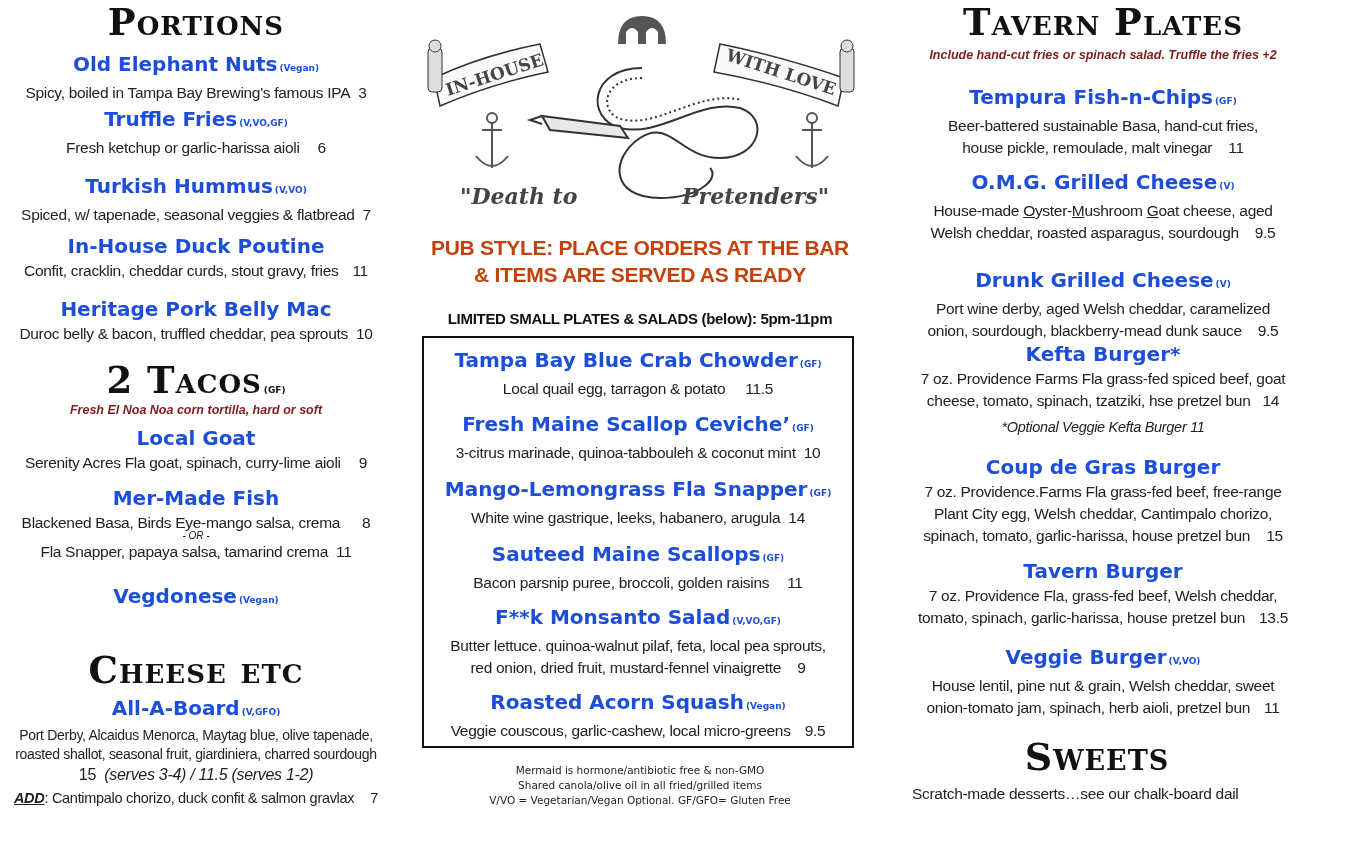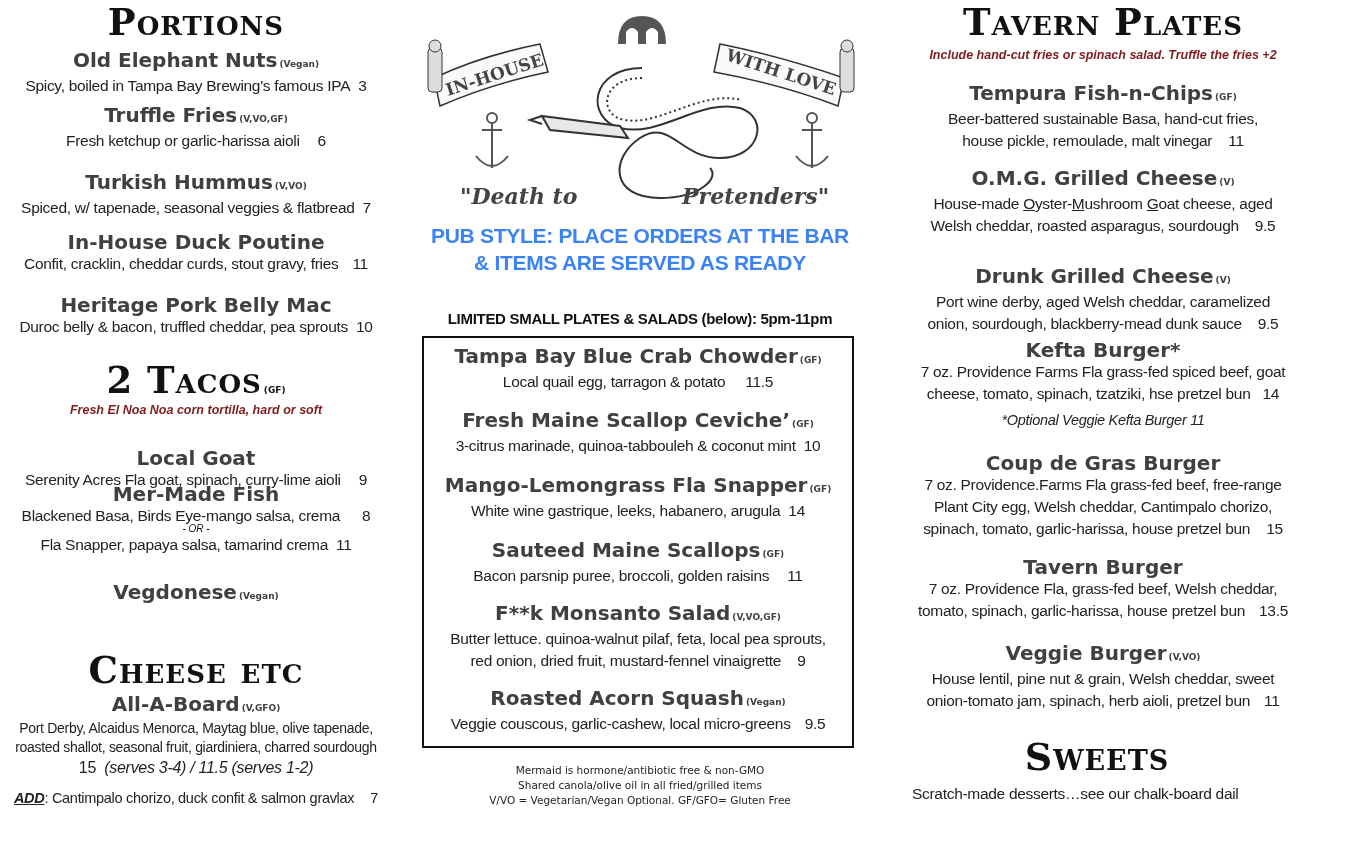--- a/index.html
+++ b/index.html
@@ -16,22 +16,22 @@
     font-weight: bold;
     font-variant: small-caps;
     letter-spacing: 1px;
     color: #111;
     line-height: 1;
   }
   .item-name {
     font-family: "DejaVu Sans", sans-serif;
     font-weight: bold;
     font-size: 20px;
-    line-height: 21px;
-    color: #404040;
+    line-height: 28px;
+    color: #1d4ed8;
     white-space: nowrap;
   }
   .tag {
     font-family: "DejaVu Sans", sans-serif;
     font-weight: bold;
     font-size: 9px;
     margin-left: 2px;
   }
   .desc {
     font-family: "Liberation Sans", sans-serif;
@@ -47,23 +47,23 @@
     font-style: italic;
     font-weight: bold;
     font-size: 12.5px;
     color: #7f1d1d;
   }
   .abs { position: absolute; left: 0; right: 0; }
 
   
   .logo { position: absolute; left: 10px; top: 8px; width: 445px; height: 205px; }
   .pub-notice {
-    position: absolute; left: 0; right: 0; top: 222px;
+    position: absolute; left: 0; right: 0; top: 234px;
     font-family: "Liberation Sans", sans-serif; font-weight: bold;
-    font-size: 21px; line-height: 27px; color: #3b82f6; letter-spacing: -0.3px;
+    font-size: 21px; line-height: 27px; color: #c2410c; letter-spacing: -0.3px;
   }
   .limited {
     position: absolute; left: 0; right: 0; top: 310px;
     font-family: "Liberation Sans", sans-serif; font-weight: bold;
     font-size: 15px; color: #111; letter-spacing: -0.3px;
   }
   .small-plates-box {
     position: absolute; left: 12px; top: 336px; width: 432px; height: 412px;
     border: 2.5px solid #111;
   }
@@ -101,21 +101,21 @@
   </div>
 
   <div class="abs" style="top:295px;">
     <div class="item-name"><span>Heritage Pork Belly Mac</span></div>
     <div class="desc"><span>Duroc belly &amp; bacon, truffled cheddar, pea sprouts</span><span class="price">10</span></div>
   </div>
 
   <div class="abs section-title" style="top:362px;font-size:37px;"><span>2 Tacos</span><span class="tag" style="font-family:'DejaVu Sans',sans-serif;font-variant:normal;letter-spacing:0;">(GF)</span></div>
   <div class="abs italic-note" style="top:403px;">Fresh El Noa Noa corn tortilla, hard or soft</div>
 
-  <div class="abs" style="top:448px;">
+  <div class="abs" style="top:424px;">
     <div class="item-name"><span>Local Goat</span></div>
     <div class="desc"><span>Serenity Acres Fla goat, spinach, curry-lime aioli</span><span class="price" style="margin-left:18px;">9</span></div>
   </div>
 
   <div class="abs" style="top:484px;">
     <div class="item-name"><span>Mer-Made Fish</span></div>
     <div class="desc"><span>Blackened Basa, Birds Eye-mango salsa, crema</span><span class="price" style="margin-left:22px;">8</span></div>
     <div style="font-style:italic;font-size:10px;line-height:10px;margin-top:-3px;">- OR -</div>
     <div class="desc"><span>Fla Snapper, papaya salsa, tamarind crema</span><span class="price">11</span></div>
   </div>

